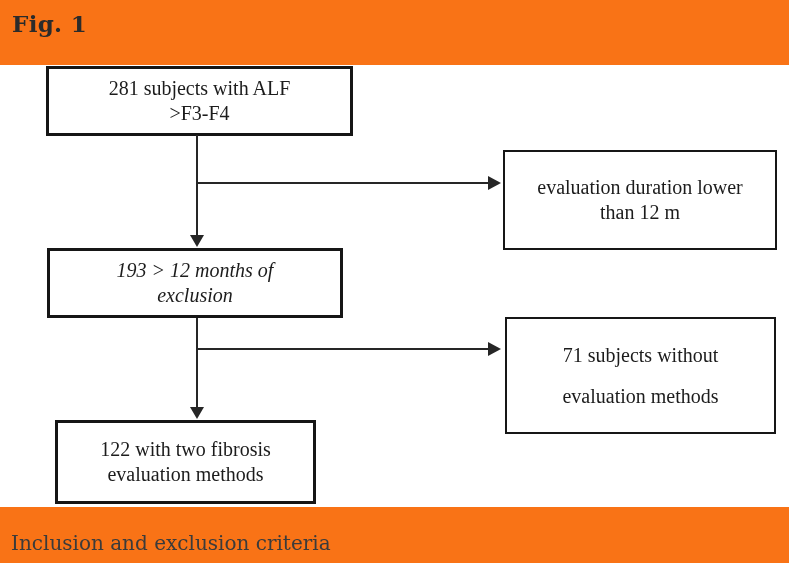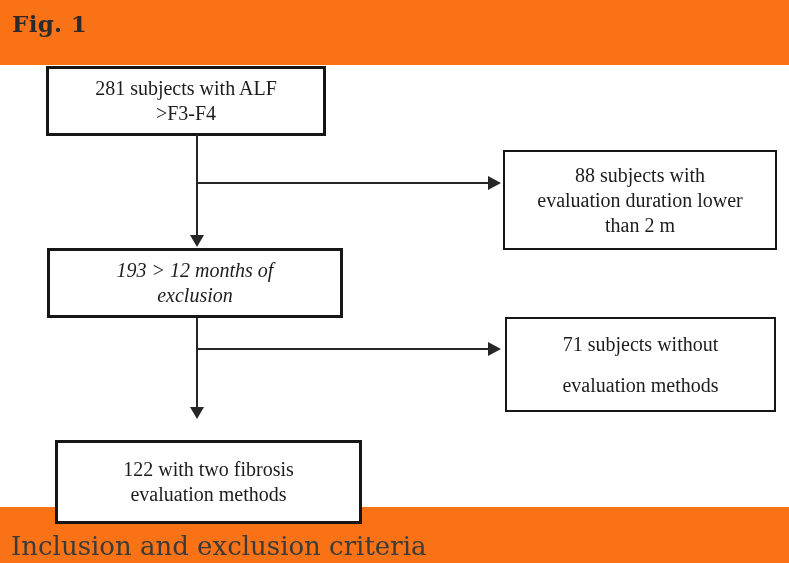--- a/index.html
+++ b/index.html
@@ -19,39 +19,39 @@
     position:absolute;left:12px;top:10px;
     font-family:"DejaVu Serif", serif;
     font-weight:bold;
     font-size:23px;
     color:#2b2b2b;
     letter-spacing:0.3px;
   }
   .fig-caption{
     position:absolute;left:11px;top:531px;
     font-family:"DejaVu Serif", serif;
-    font-size:26px;
+    font-size:20px;
     color:#3b3b3b;
   }
   .box{
     position:absolute;box-sizing:border-box;
     background:#ffffff;
     border:3px solid #161616;
     display:flex;flex-direction:column;
     justify-content:center;align-items:center;
     text-align:center;
     font-size:20px;line-height:25px;
     color:#1c1c1c;
   }
   .box.thin{border-width:2px;}
-  .b1{left:46px;top:66px;width:280px;height:70px;}
+  .b1{left:46px;top:66px;width:307px;height:70px;}
   .b2{left:47px;top:248px;width:296px;height:70px;font-style:italic;}
-  .b3{left:55px;top:440px;width:307px;height:84px;}
+  .b3{left:55px;top:420px;width:261px;height:84px;}
   .r1{left:503px;top:150px;width:274px;height:100px;}
-  .r2{left:505px;top:317px;width:271px;height:95px;gap:16px;}
+  .r2{left:505px;top:317px;width:271px;height:117px;gap:16px;}
   .flowline{position:absolute;background:#262626;}
   .v1{left:196px;top:135px;width:2px;height:102px;}
   .v2{left:196px;top:318px;width:2px;height:91px;}
   .h1{left:197px;top:182px;width:292px;height:2px;}
   .h2{left:197px;top:348px;width:292px;height:2px;}
   .ah{position:absolute;width:0;height:0;}
   .ah-down{border-left:7px solid transparent;border-right:7px solid transparent;border-top:12px solid #262626;}
   .ahd1{left:190px;top:235px;}
   .ahd2{left:190px;top:407px;}
   .ah-right{border-top:7px solid transparent;border-bottom:7px solid transparent;border-left:13px solid #262626;}
@@ -76,23 +76,22 @@
     <div>193 &gt; 12 months of</div>
     <div>exclusion</div>
   </div>
 
   <div class="box b3">
     <div>122 with two fibrosis</div>
     <div>evaluation methods</div>
   </div>
 
   <div class="box thin r1">
-    <div>88 subjects with</div>
     <div>evaluation duration lower</div>
-    <div>than 2 m</div>
+    <div>than 12 m</div>
   </div>
 
   <div class="box thin r2">
     <div>71 subjects without</div>
     <div>evaluation methods</div>
   </div>
 
   <div class="flowline v1"></div>
   <div class="ah ah-down ahd1"></div>
 

